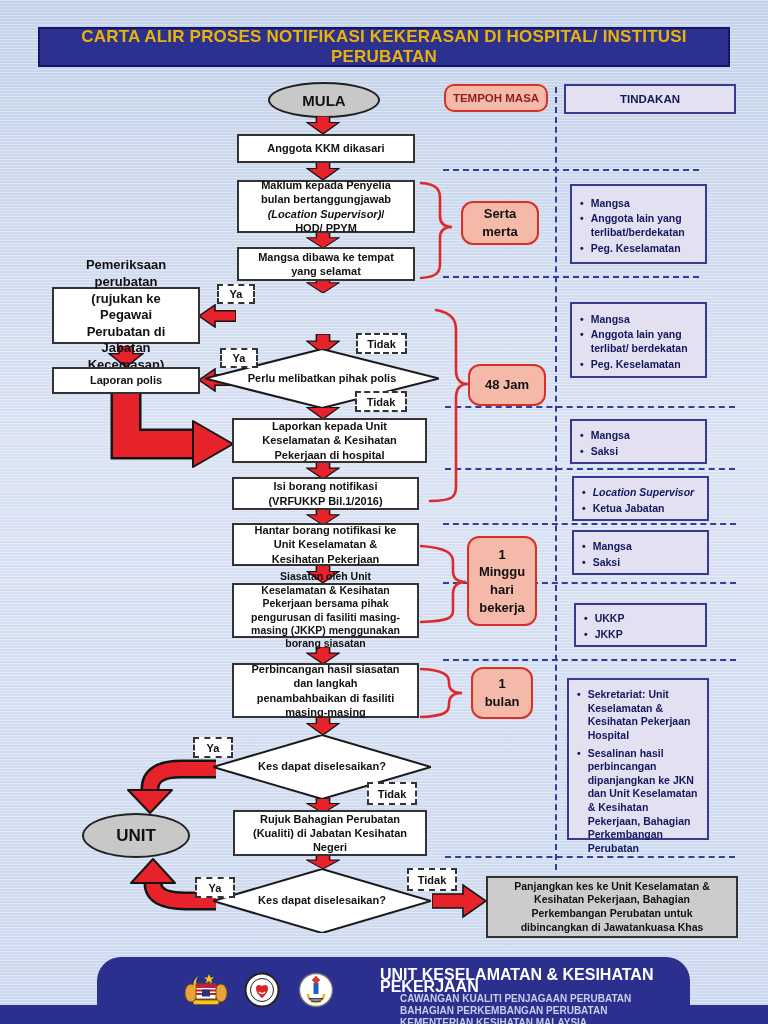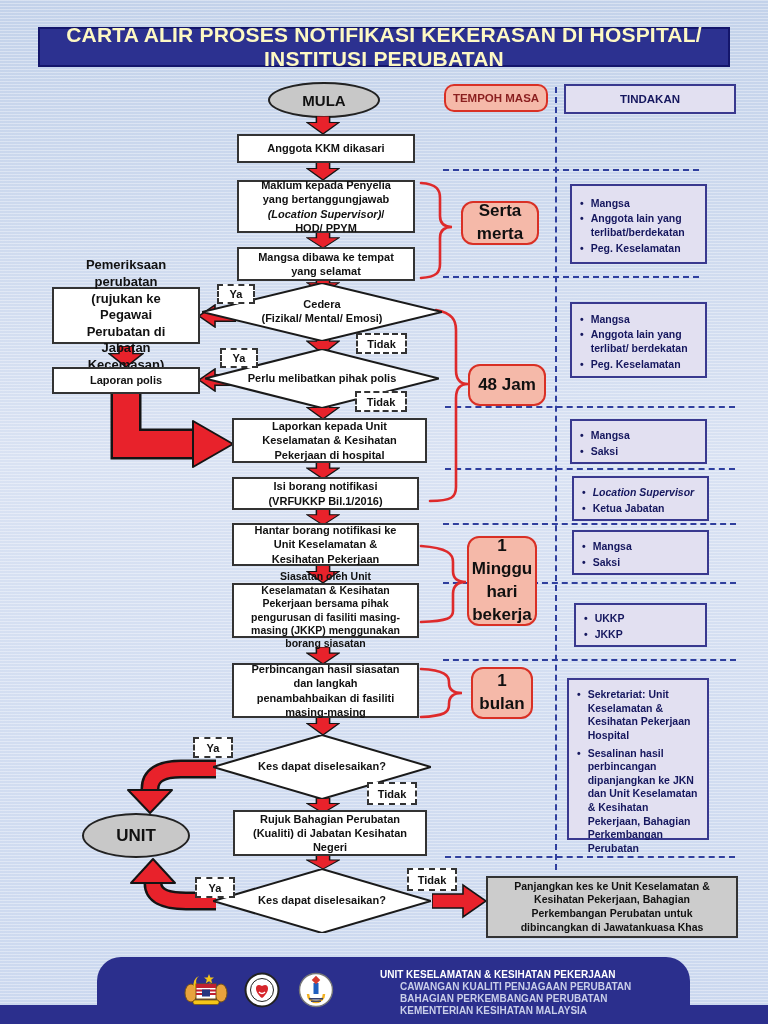--- a/index.html
+++ b/index.html
@@ -2,34 +2,34 @@
 <html><head>
 <meta charset="utf-8">
 <style>
   html,body{margin:0;padding:0;}
   .stage{position:relative;width:768px;height:1024px;overflow:hidden;
     font-family:"Liberation Sans",sans-serif;
     background-image:
       repeating-linear-gradient(180deg, rgba(255,255,255,.35) 0 1px, rgba(255,255,255,0) 1px 3px),
       linear-gradient(180deg,#c3d2ea 0%,#d9e2f3 45%,#cbd8ef 100%);}
   .abs{position:absolute;box-sizing:border-box;}
-  .title{background:#2c3190;border:2px solid #14166b;color:#fef9c3;font-weight:bold;font-size:21px;
+  .title{background:#2c3190;border:2px solid #14166b;color:#eab308;font-weight:bold;font-size:17px;
     display:flex;align-items:center;justify-content:center;text-align:center;letter-spacing:.2px;}
   .colhead{display:flex;align-items:center;justify-content:center;font-weight:bold;text-align:center;}
   .tempoh{background:#f5b9a9;border:2.5px solid #d93025;border-radius:10px;color:#8a1f1f;font-size:11.5px;}
   .tindakan{background:#e2e0f1;border:2px solid #39398f;color:#15175e;font-size:11.5px;}
   .box{background:#fff;border:2px solid #333;color:#111;font-weight:bold;font-size:11px;line-height:1.28;
     display:flex;align-items:center;justify-content:center;text-align:center;padding:2px 14px;}
   .graybox{background:#ccc;border:2px solid #333;color:#111;font-weight:bold;font-size:10.5px;line-height:1.3;
     display:flex;align-items:center;justify-content:center;text-align:center;padding:2px 24px;}
   .ellipse{background:#c8c8c8;border:2.2px solid #222;border-radius:50%;color:#111;font-weight:bold;
     display:flex;align-items:center;justify-content:center;text-align:center;}
   .tag{background:#fff;border:2px dashed #333;color:#111;font-weight:bold;font-size:11px;
     display:flex;align-items:center;justify-content:center;}
-  .time{background:#f5b9a9;border:2.5px solid #d93025;border-radius:12px;color:#101010;font-weight:bold;font-size:17px;
+  .time{background:#f5b9a9;border:2.5px solid #d93025;border-radius:12px;color:#101010;font-weight:bold;font-size:13px;
     display:flex;align-items:center;justify-content:center;text-align:center;line-height:1.35;}
   .pre{white-space:pre-line;}
   .act{background:#e2e0f1;border:2px solid #39398f;color:#15175e;font-weight:bold;font-size:10.5px;line-height:1.3;
     padding:8px 6px 4px 8px;display:flex;flex-direction:column;justify-content:center;gap:2px;}
   .arow{display:flex;gap:7px;align-items:flex-start;}
   .dot{flex:0 0 auto;}
   .it{font-style:italic;}
   .diamond{position:absolute;}
   .diamond svg{position:absolute;left:0;top:0;width:100%;height:100%;}
   .diamond polygon{fill:#fff;stroke:#1a1a1a;stroke-width:2;}
@@ -37,21 +37,21 @@
     text-align:center;font-weight:bold;font-size:11px;color:#111;line-height:1.25;}
   .arw{position:absolute;}
   .arw polygon{fill:#e8222b;stroke:#151515;stroke-width:1.6;}
   .dash-h{border-top:2px dashed #2f3f9e;height:0;}
   .dash-v{border-left:2px dashed #2f3f9e;width:0;}
   .overlay{position:absolute;left:0;top:0;pointer-events:none;}
   .brace{fill:none;stroke:#de2a2b;stroke-width:2.6;stroke-linecap:round;}
   .footer-bar,.footer-box{background:#2b2f8d;}
   .footer-box{border-radius:24px 24px 0 0;}
   .ftext{position:absolute;left:380px;top:969px;width:310px;}
-  .f1{color:#fff;font-weight:bold;font-size:10px;line-height:12px;}
+  .f1{color:#fff;font-weight:bold;font-size:16px;line-height:12px;}
   .f2{color:#c9cee9;font-weight:bold;font-size:10px;line-height:12px;margin-left:20px;}
 </style>
 </head>
 <body>
 
 <div class="stage">
 
   <div class="abs title" style="left:38px;top:27px;width:692px;height:40px">CARTA ALIR PROSES NOTIFIKASI KEKERASAN DI HOSPITAL/ INSTITUSI PERUBATAN</div>
 
   <div class="abs colhead tempoh" style="left:444px;top:84px;width:104px;height:28px">TEMPOH MASA</div>
@@ -144,40 +144,33 @@
   <svg class="arw" style="left:198px;top:368px;width:38px;height:24px" viewBox="0 0 38 25" preserveAspectRatio="none">
       <polygon points="38,7 38,18 17,18 17,24 1,12.5 17,1 17,7"></polygon>
     </svg>
 
   <svg class="arw" style="left:432px;top:883px;width:55px;height:36px" viewBox="0 0 55 36" preserveAspectRatio="none">
       <polygon points="0,11 31,11 31,2 54,18 31,34 31,25 0,25"></polygon>
     </svg>
 
   <div class="abs box" style="left:237px;top:134px;width:178px;height:29px">Anggota KKM dikasari</div>
   <div class="abs box" style="left:237px;top:180px;width:178px;height:53px">
-    <span><span>Maklum kepada Penyelia yang bertanggungjawab </span><span class="it">(Location Supervisor)</span><span>/ HOD/ PPYM</span></span>
+    <span><span>Maklum kepada Penyelia bulan bertanggungjawab </span><span class="it">(Location Supervisor)</span><span>/ HOD/ PPYM</span></span>
   </div>
   <div class="abs box" style="left:237px;top:247px;width:178px;height:34px">Mangsa dibawa ke tempat yang selamat</div>
   <div class="abs box" style="left:52px;top:287px;width:148px;height:57px;font-size:13px">Pemeriksaan perubatan (rujukan ke Pegawai Perubatan di Jabatan Kecemasan)</div>
   <div class="abs box" style="left:52px;top:367px;width:148px;height:27px">Laporan polis</div>
   <div class="abs box" style="left:232px;top:418px;width:195px;height:45px">Laporkan kepada Unit Keselamatan &amp; Kesihatan Pekerjaan di hospital</div>
   <div class="abs box" style="left:232px;top:477px;width:187px;height:33px">Isi borang notifikasi (VRFUKKP Bil.1/2016)</div>
   <div class="abs box" style="left:232px;top:523px;width:187px;height:43px">Hantar borang notifikasi ke Unit Keselamatan &amp; Kesihatan Pekerjaan</div>
   <div class="abs box" style="left:232px;top:583px;width:187px;height:55px;font-size:10.5px">Siasatan oleh Unit Keselamatan &amp; Kesihatan Pekerjaan bersama pihak pengurusan di fasiliti masing-masing (JKKP) menggunakan borang siasatan</div>
   <div class="abs box" style="left:232px;top:663px;width:187px;height:55px">Perbincangan hasil siasatan dan langkah penambahbaikan di fasiliti masing-masing</div>
   <div class="abs box" style="left:233px;top:810px;width:194px;height:46px">Rujuk Bahagian Perubatan (Kualiti) di Jabatan Kesihatan Negeri</div>
   <div class="abs graybox" style="left:486px;top:876px;width:252px;height:62px">Panjangkan kes ke Unit Keselamatan &amp; Kesihatan Pekerjaan, Bahagian Perkembangan Perubatan untuk dibincangkan di Jawatankuasa Khas</div>
 
-  <div class="diamond" style="left:202px;top:283px;width:240px;height:58px">
-    <svg viewBox="0 0 100 100" preserveAspectRatio="none">
-        <polygon points="50,0 100,50 50,100 0,50" vector-effect="non-scaling-stroke"></polygon>
-      </svg>
-    <div class="dtext pre">Cedera
-(Fizikal/ Mental/ Emosi)</div>
-  </div>
   <div class="diamond" style="left:205px;top:349px;width:234px;height:59px">
     <svg viewBox="0 0 100 100" preserveAspectRatio="none">
         <polygon points="50,0 100,50 50,100 0,50" vector-effect="non-scaling-stroke"></polygon>
       </svg>
     <div class="dtext">Perlu melibatkan pihak polis</div>
   </div>
   <div class="diamond" style="left:213px;top:735px;width:218px;height:64px">
     <svg viewBox="0 0 100 100" preserveAspectRatio="none">
         <polygon points="50,0 100,50 50,100 0,50" vector-effect="non-scaling-stroke"></polygon>
       </svg>

